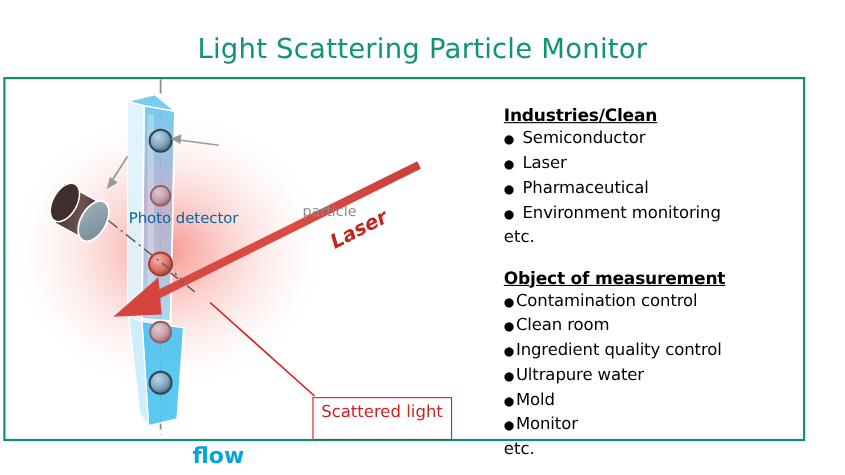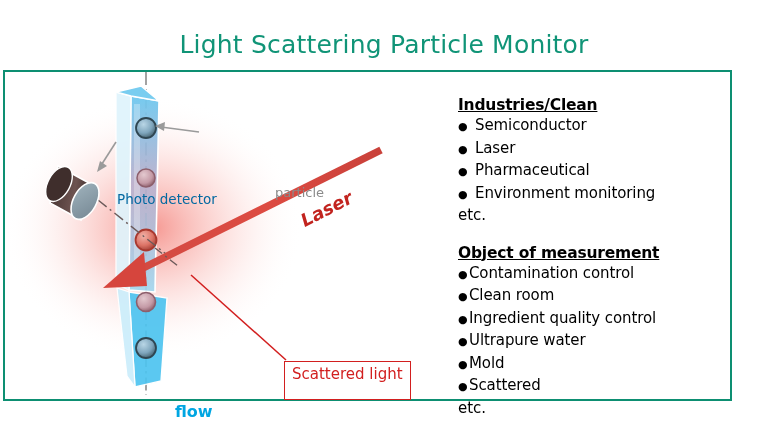--- a/index.html
+++ b/index.html
@@ -49,21 +49,21 @@
 
   
   .lbl{position:absolute;font-family:"DejaVu Sans", sans-serif;}
   .lbl-photo{left:114px;top:121px;font-size:13.5px;color:#0369a1;white-space:nowrap;}
   .lbl-particle{left:272px;top:115px;font-size:13px;color:#8a8a8a;white-space:nowrap;}
   .lbl-laser{
     left:294px;top:142px;font-size:18px;color:#c2241f;font-weight:bold;
     font-style:italic;transform:rotate(-27deg);transform-origin:left top;
     white-space:nowrap;
   }
-  .lbl-flow{left:172px;top:332px;font-size:16px;color:#00a6e2;font-weight:bold;}
+  .lbl-flow{left:172px;top:332px;font-size:20px;color:#00a6e2;font-weight:bold;}
   .lbl-scatter{
     left:281px;top:291px;border:1.6px solid #d21f1f;background:#ffffff;
     color:#d21f1f;font-size:15px;padding:3px 7px 16px 7px;white-space:nowrap;
     font-family:"DejaVu Sans", sans-serif;
   }
 </style>
 </head>
 <body>
 
 <div id="page">
@@ -214,20 +214,20 @@
         <li>
             <span class="bul"></span>
             <span>Ultrapure water</span>
           </li>
         <li>
             <span class="bul"></span>
             <span>Mold</span>
           </li>
         <li>
             <span class="bul"></span>
-            <span>Scattered</span>
+            <span>Monitor</span>
           </li>
       </ul>
       <div class="etc">etc.</div>
     </div>
 
   </div>
 </div>
 
 </body></html>

